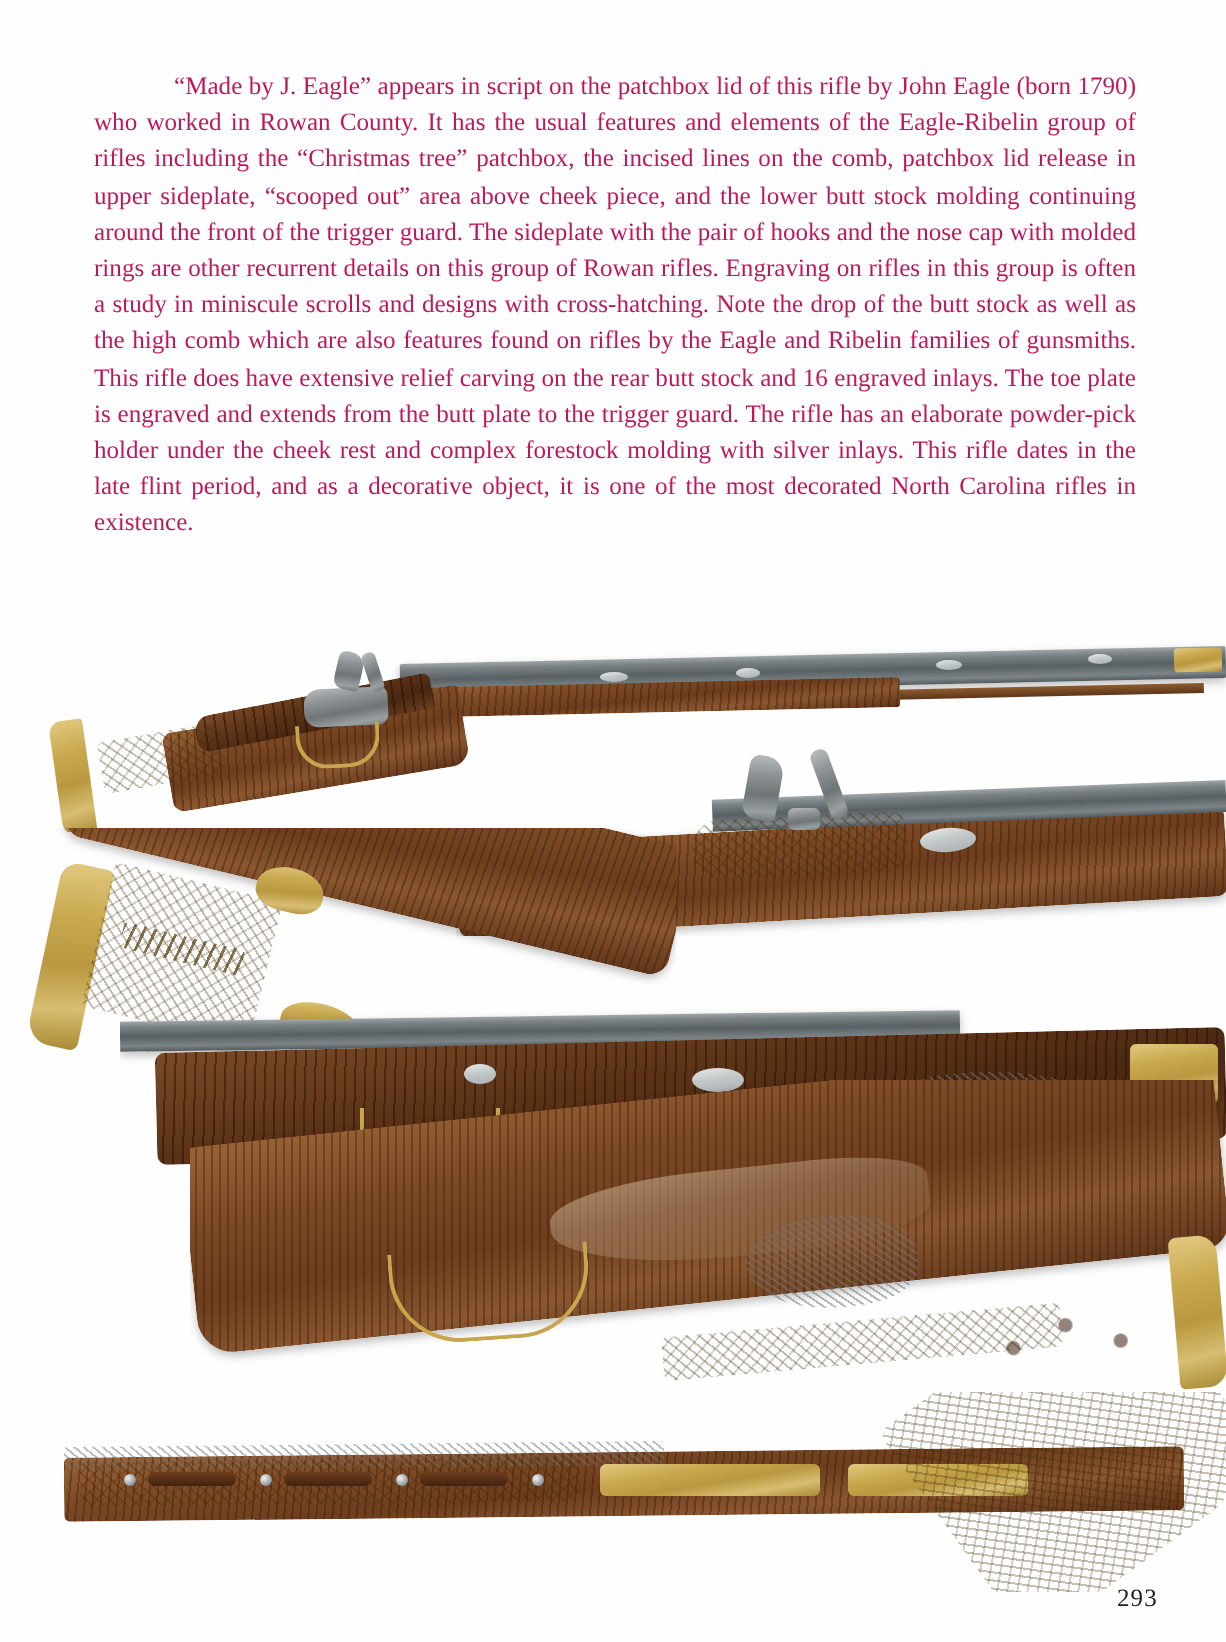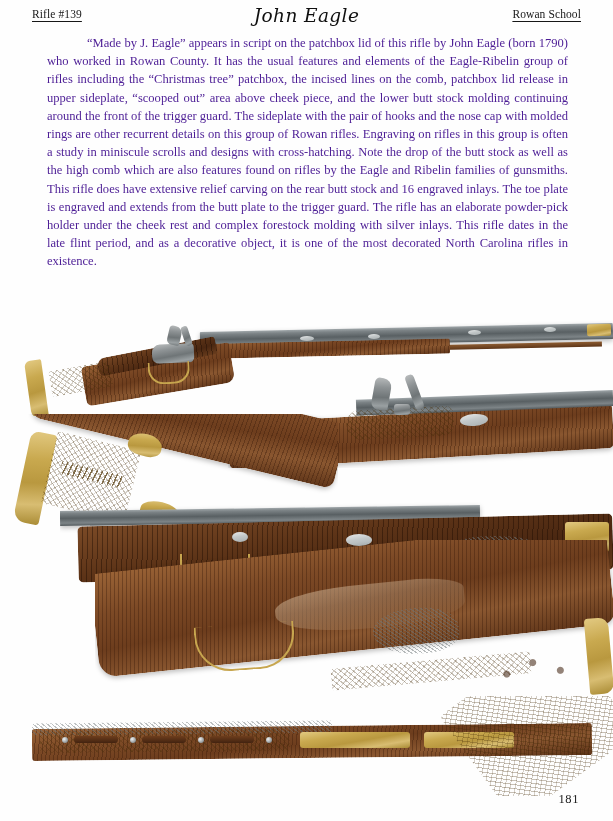--- a/index.html
+++ b/index.html
@@ -60,21 +60,21 @@
   
   .body-copy {
     position: absolute;
     top: 34px;
     left: 47px;
     width: 521px;
     font-size: 12.55px;
     line-height: 18.2px;
     text-align: justify;
     text-justify: inter-word;
-    color: #4c1d95;
+    color: #be185d;
     hyphens: none;
   }
   .body-copy p { margin: 0; text-indent: 40px; }
 
   .owner-line {
     position: absolute;
     top: 277px;
     left: 47px;
     width: 521px;
     font-size: 12.4px;
@@ -358,25 +358,20 @@
     font-size: 12.5px;
     letter-spacing: .6px;
     color: #202020;
   }
 </style>
 </head>
 <body>
 
 <div class="page">
 
-  <div class="running-header">
-    <span class="hdr-side hdr-left">Rifle #139</span>
-    <span class="hdr-title">John Eagle</span>
-    <span class="hdr-side hdr-right">Rowan School</span>
-  </div>
 
   <div class="body-copy">
     <p>“Made by J. Eagle” appears in script on the patchbox lid of this rifle by John Eagle (born 1790) who worked in Rowan County.  It has the usual features and elements of the Eagle-Ribelin group of rifles including the “Christmas tree” patchbox, the incised lines on the comb, patchbox lid release in upper sideplate, “scooped out” area above cheek piece, and the lower butt stock molding continuing around the front of the trigger guard.  The sideplate with the pair of hooks and the nose cap with molded rings are other recurrent details on this group of Rowan rifles.  Engraving on rifles in this group is often a study in miniscule scrolls and designs with cross-hatching.  Note the drop of the butt stock as well as the high comb which are also features found on rifles by the Eagle and Ribelin families of gunsmiths.  This rifle does have extensive relief carving on the rear butt stock and 16 engraved inlays.  The toe plate is engraved and extends from the butt plate to the trigger guard.  The rifle has an elaborate powder-pick holder under the cheek rest and complex forestock molding with silver inlays.  This rifle dates in the late flint period, and as a decorative object, it is one of the most decorated North Carolina rifles in existence.</p>
   </div>
 
 
   <div class="plates">
 
     <div class="plate" id="plate-full">
       <div class="barrel barrel-blue shadow-soft"></div>
@@ -448,15 +443,15 @@
       <div class="dot" style="left:98px;"></div>
       <div class="dot" style="left:166px;"></div>
       <div class="dot" style="left:234px;"></div>
       <div class="pipe brass" style="left:268px;width:110px;"></div>
       <div class="pipe brass" style="left:392px;width:90px;"></div>
       <div class="wedge wood-dark engr"></div>
     </div>
 
   </div>
 
-  <div class="folio">181</div>
+  <div class="folio">293</div>
 
 </div>
 
 </body></html>

